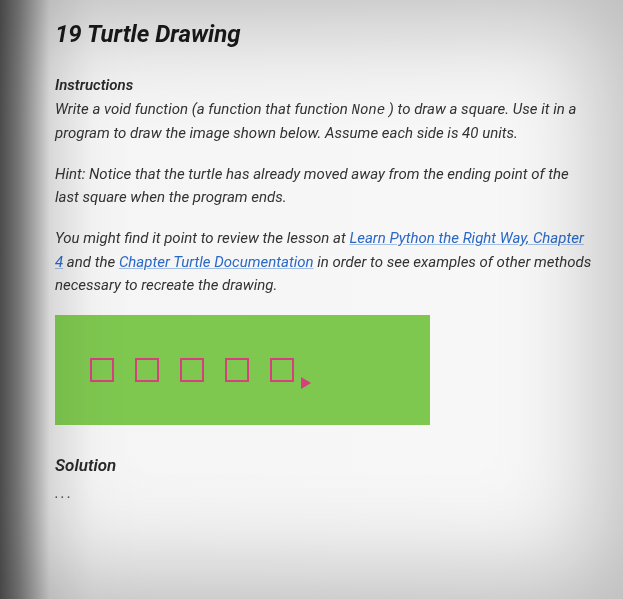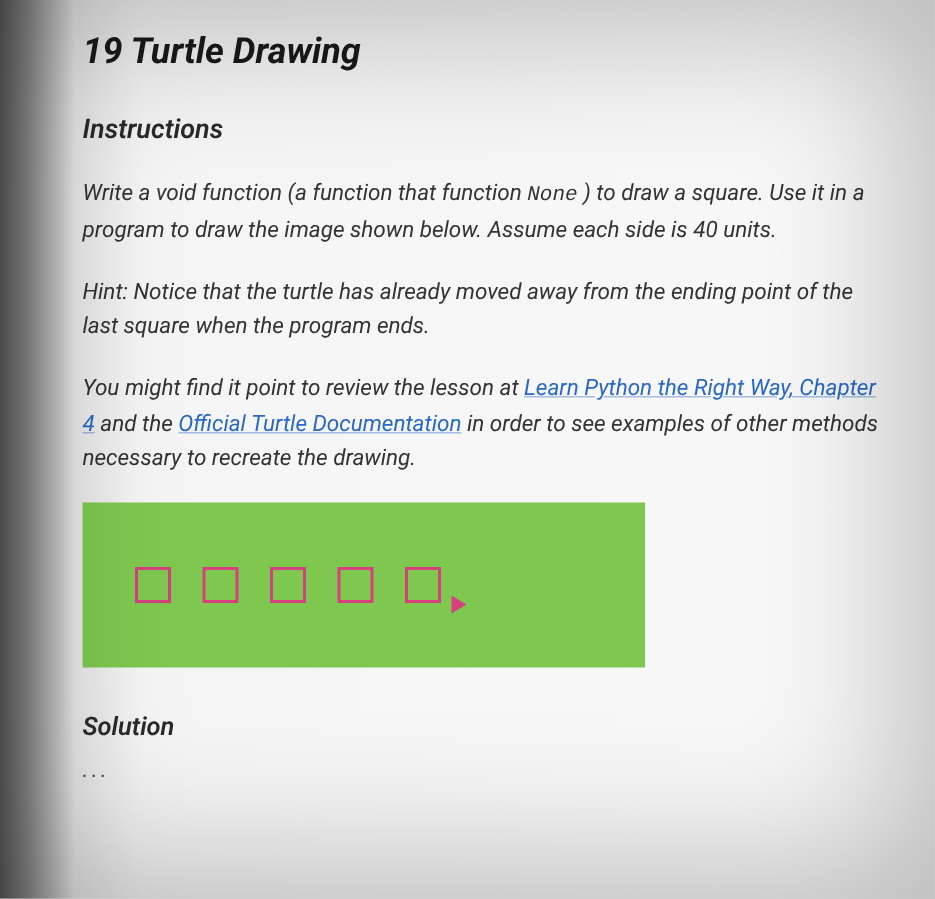--- a/index.html
+++ b/index.html
@@ -18,24 +18,24 @@
       position: relative;
       overflow: hidden;
     }
     .page-title {
       font-size: 24px;
       font-weight: 700;
       color: #1a1a1a;
       margin-bottom: 28px;
     }
     .section-heading {
-      font-size: 18px;
+      font-size: 15px;
       font-weight: 600;
       color: #2a2a2a;
-      margin-bottom: 20px;
+      margin-bottom: 4px;
     }
     .paragraph {
       font-size: 15px;
       line-height: 1.55;
       color: #333;
       margin-bottom: 18px;
     }
     .code-inline {
       font-family: "Courier New", monospace;
       font-size: 14px;
@@ -101,21 +101,21 @@
 
 <h2 class="section-heading">Instructions</h2>
 
 <p class="paragraph">
   <span>Write a void function (a function that function </span><span class="code-inline">None</span><span> ) to draw a square. Use it in a program to draw the image shown below. Assume each side is 40 units.</span>
 </p>
 
 <p class="paragraph">Hint: Notice that the turtle has already moved away from the ending point of the last square when the program ends.</p>
 
 <p class="paragraph">
-  <span>You might find it point to review the lesson at </span><a class="link">Learn Python the Right Way, Chapter 4</a><span> and the </span><a class="link">Official Turtle Documentation</a><span> in order to see examples of other methods necessary to recreate the drawing.</span>
+  <span>You might find it point to review the lesson at </span><a class="link">Learn Python the Right Way, Chapter 4</a><span> and the </span><a class="link">Chapter Turtle Documentation</a><span> in order to see examples of other methods necessary to recreate the drawing.</span>
 </p>
 
 <div class="turtle-canvas">
   <div class="square"></div>
   <div class="square"></div>
   <div class="square"></div>
   <div class="square"></div>
   <div class="square"></div>
   <div class="turtle-cursor"></div>
 </div>

